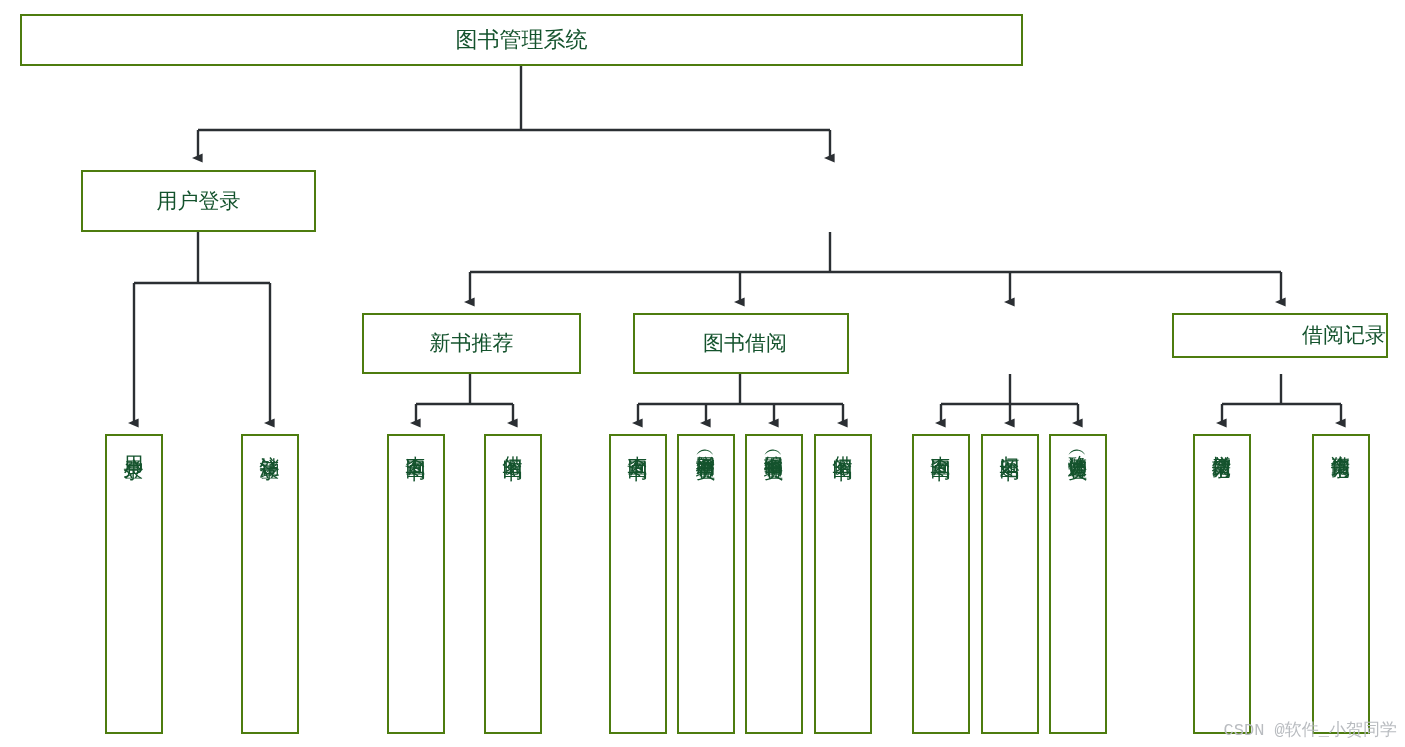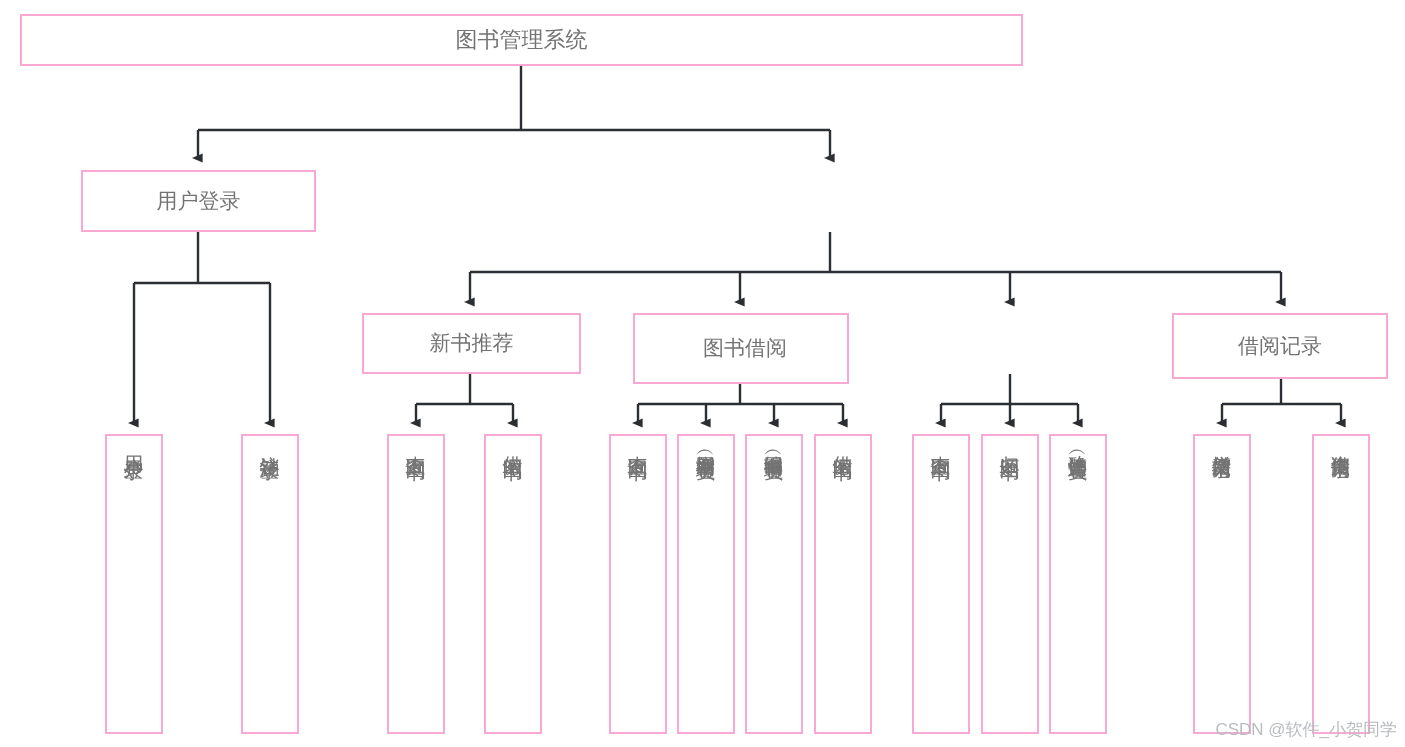--- a/index.html
+++ b/index.html
@@ -22,25 +22,25 @@
     left: 0;
     top: 0;
     width: 1405px;
     height: 747px;
     pointer-events: none;
   }
   .node {
     position: absolute;
     box-sizing: border-box;
     background: #ffffff;
-    border: 2px solid #f9a8d4;
+    border: 2px solid #4d7c0f;
     display: flex;
     align-items: center;
     justify-content: center;
-    color: #737373;
+    color: #14532d;
     z-index: 2;
   }
   .node .lbl {
     text-align: center;
     line-height: 1.18;
     white-space: nowrap;
   }
   .node.horiz .lbl {
     font-size: 21px;
   }
@@ -66,21 +66,21 @@
     letter-spacing: 1px;
   }
   .watermark {
     position: absolute;
     right: 8px;
     bottom: 6px;
     font-size: 17px;
     color: #b9bcc0;
     z-index: 5;
     white-space: nowrap;
-    font-family: Liberation Sans, sans-serif;
+    font-family: Liberation Mono, monospace;
   }
 </style>
 </head>
 <body>
 
 <div id="canvas">
 
   <svg id="edges" viewBox="0 0 1405 747" preserveAspectRatio="none">
     <defs>
       <marker id="arrow" markerWidth="12" markerHeight="12" refX="5.2" refY="5" orient="auto" markerUnits="userSpaceOnUse">
@@ -137,26 +137,26 @@
 
   <div class="node horiz" style="left:81px; top:170px; width:235px; height:62px;">
     <span class="lbl">用户登录</span>
   </div>
 
 
   <div class="node horiz" style="left:362px; top:313px; width:219px; height:61px;">
     <span class="lbl">新书推荐</span>
   </div>
 
-  <div class="node horiz" style="left:633px; top:313px; width:216px; height:71px;padding-left:8px;">
+  <div class="node horiz" style="left:633px; top:313px; width:216px; height:61px;padding-left:8px;">
     <span class="lbl">图书借阅</span>
   </div>
 
 
-  <div class="node horiz" style="left:1172px; top:313px; width:216px; height:66px;">
+  <div class="node horiz" style="left:1172px; top:313px; width:216px; height:45px;justify-content:flex-end;">
     <span class="lbl">借阅记录</span>
   </div>
 
   <div class="node vert" style="left:105px; top:434px; width:58px; height:300px;">
     <span class="lbl">用户登录</span>
   </div>
 
   <div class="node vert" style="left:241px; top:434px; width:58px; height:300px;">
     <span class="lbl">注销登录</span>
   </div>

